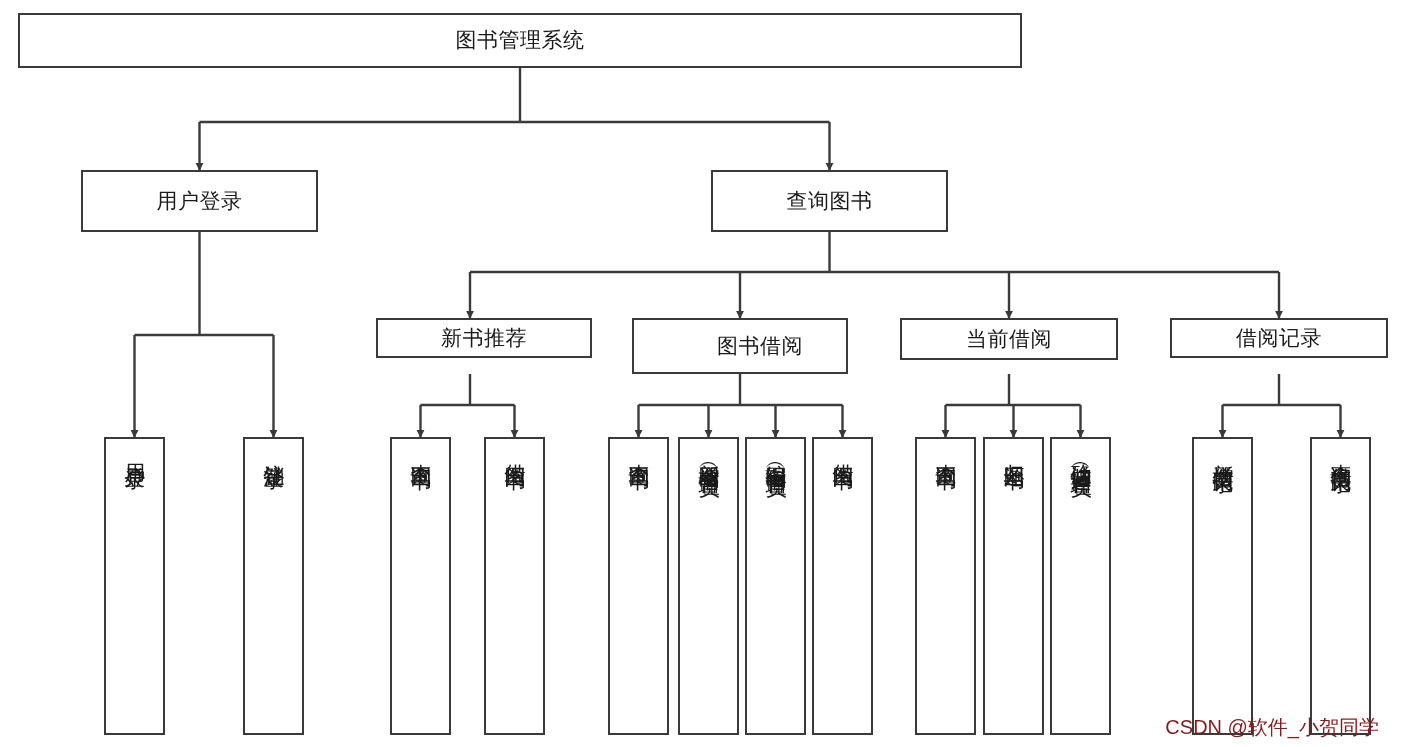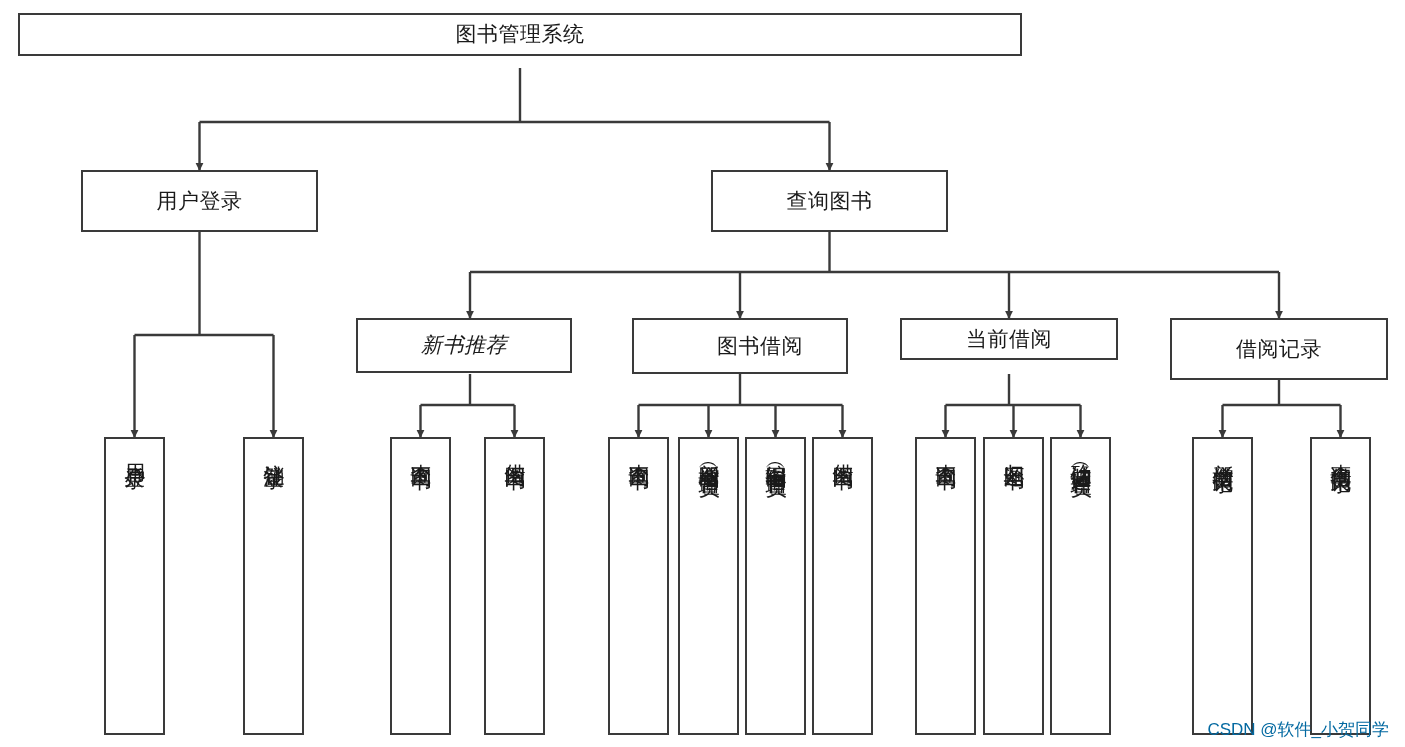--- a/index.html
+++ b/index.html
@@ -58,24 +58,24 @@
   .node.vertical .node-label {
     writing-mode: vertical-rl;
     text-orientation: upright;
     font-size: 21px;
     line-height: 1.28;
     letter-spacing: 2px;
     white-space: nowrap;
   }
   .watermark {
     position: absolute;
-    right: 16px;
+    right: 26px;
     bottom: 6px;
-    font-size: 17px;
-    color: #0369a1;
+    font-size: 20px;
+    color: #7f1d1d;
     white-space: nowrap;
     z-index: 3;
   }
 </style>
 </head>
 <body>
 
 <div id="canvas">
 
   <svg id="edges" viewBox="0 0 1405 747" preserveAspectRatio="none" aria-hidden="true">
@@ -115,39 +115,39 @@
         <path d="M1013.5,405 L1013.5,437" marker-end="url(#arrowhead)"></path>
         <path d="M1080.5,405 L1080.5,437" marker-end="url(#arrowhead)"></path>
         <path d="M1279,374 L1279,405"></path>
         <path d="M1222.5,405 L1340.5,405"></path>
         <path d="M1222.5,405 L1222.5,437" marker-end="url(#arrowhead)"></path>
         <path d="M1340.5,405 L1340.5,437" marker-end="url(#arrowhead)"></path>
       </g>
   </svg>
 
   <div id="nodes-layer">
-      <div class="node horizontal root" style="left: 18px; top: 13px; width: 1004px; height: 43px; align-items: center;">
+      <div class="node horizontal root" style="left: 18px; top: 13px; width: 1004px; height: 55px; align-items: center;">
         <span class="node-label">图书管理系统</span>
       </div>
       <div class="node horizontal" style="left: 81px; top: 170px; width: 237px; height: 62px;">
         <span class="node-label">用户登录</span>
       </div>
       <div class="node horizontal" style="left: 711px; top: 170px; width: 237px; height: 62px;">
         <span class="node-label">查询图书</span>
       </div>
-      <div class="node horizontal" style="left: 356px; top: 318px; width: 216px; height: 55px; font-style: italic;">
+      <div class="node horizontal" style="left: 376px; top: 318px; width: 216px; height: 40px;">
         <span class="node-label">新书推荐</span>
       </div>
       <div class="node horizontal" style="left: 632px; top: 318px; width: 216px; height: 56px; padding-left: 40px;">
         <span class="node-label">图书借阅</span>
       </div>
       <div class="node horizontal" style="left: 900px; top: 318px; width: 218px; height: 42px;">
         <span class="node-label">当前借阅</span>
       </div>
-      <div class="node horizontal" style="left: 1170px; top: 318px; width: 218px; height: 62px;">
+      <div class="node horizontal" style="left: 1170px; top: 318px; width: 218px; height: 40px;">
         <span class="node-label">借阅记录</span>
       </div>
       <div class="node vertical" style="left: 104px; top: 437px; width: 61px; height: 298px;">
         <span class="node-label">用户登录</span>
       </div>
       <div class="node vertical" style="left: 243px; top: 437px; width: 61px; height: 298px;">
         <span class="node-label">注销登录</span>
       </div>
       <div class="node vertical" style="left: 390px; top: 437px; width: 61px; height: 298px;">
         <span class="node-label">查询图书</span>

